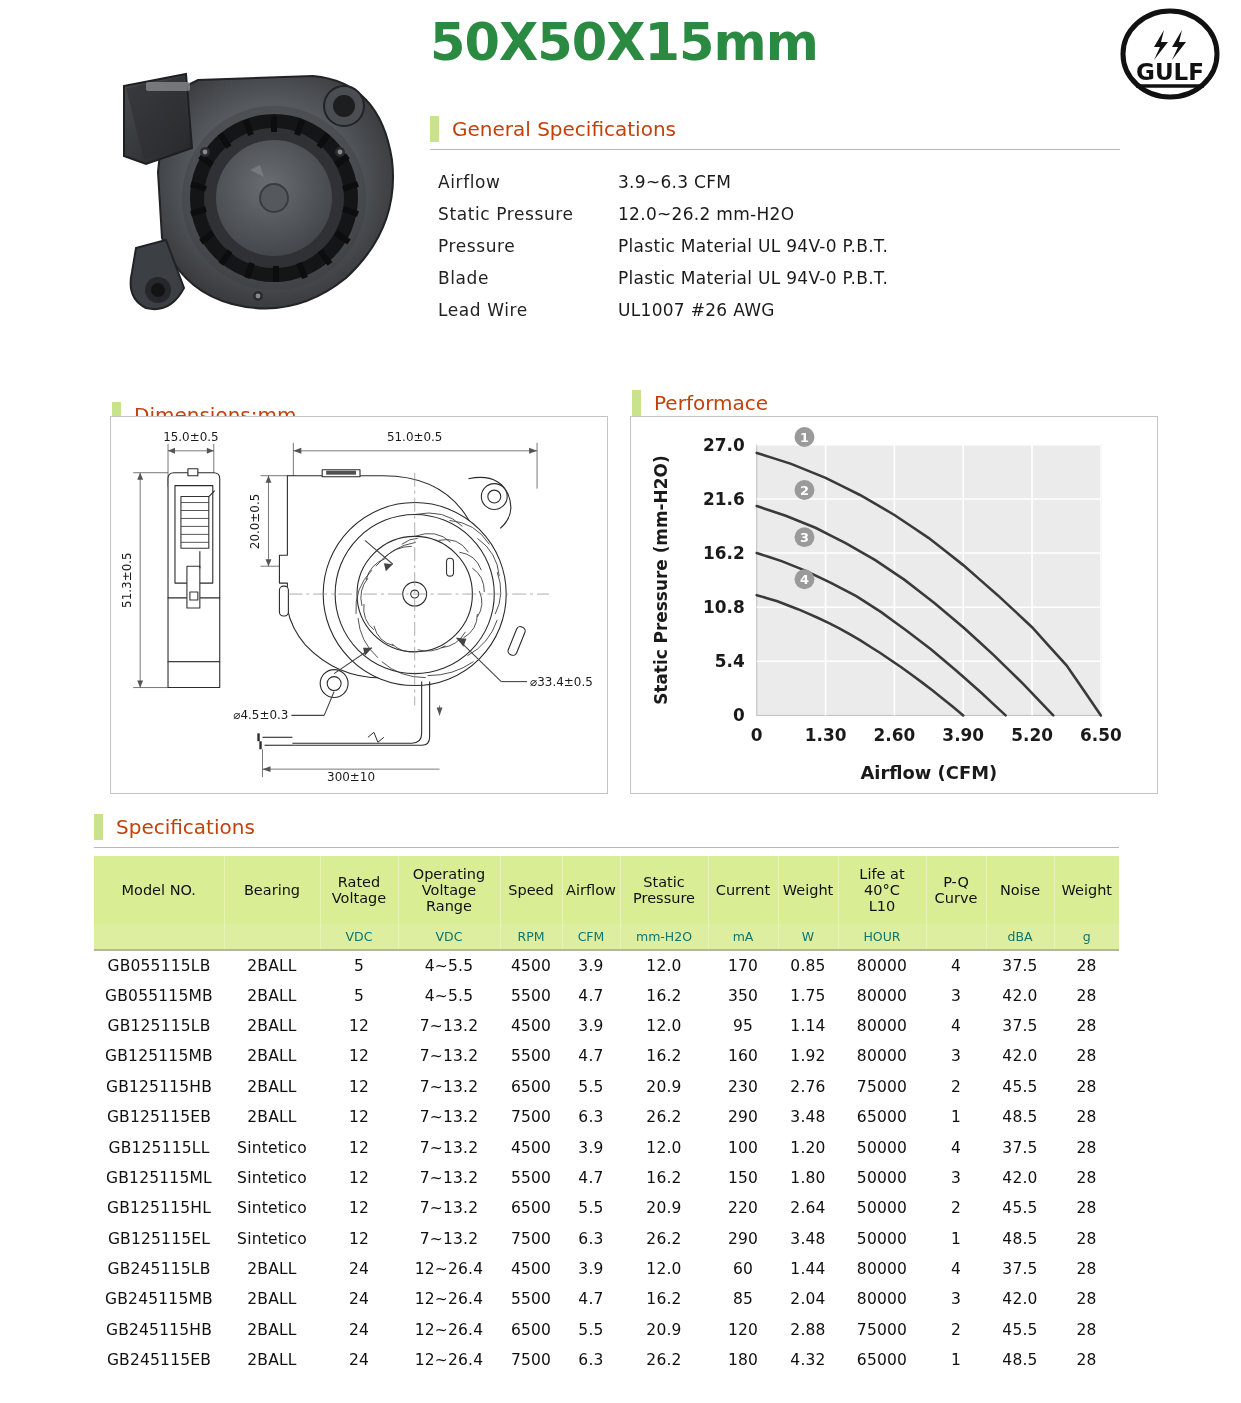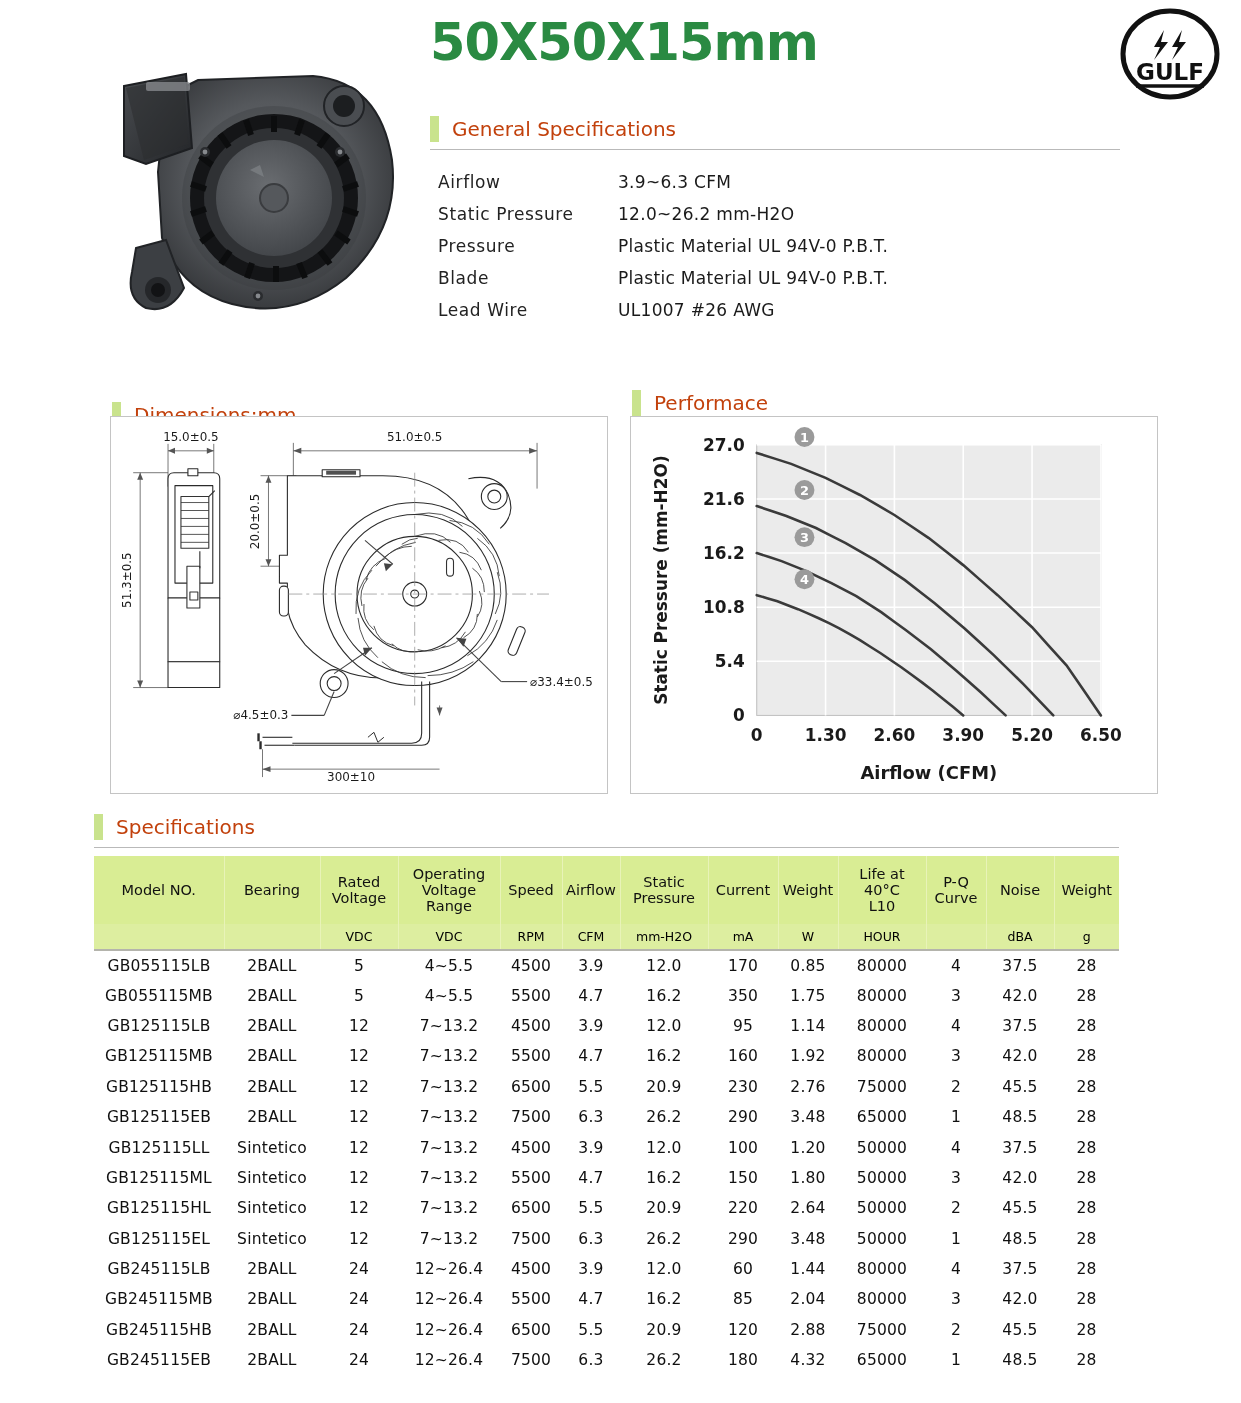--- a/index.html
+++ b/index.html
@@ -70,21 +70,21 @@
   }
   .spec-table thead tr.hrow th {
     background:#d9ed94; height:68px;
     font-size:14.5px; font-weight:normal; color:#111;
     line-height:1.12;
     border-right:1px solid #e8f3b8;
   }
   .spec-table thead tr.hrow th:last-child { border-right:none; }
   .spec-table thead tr.urow th {
     background:#ddeea0; height:26px;
-    font-size:12.5px; font-weight:normal; color:#000000;
+    font-size:12.5px; font-weight:normal; color:#0f766e;
     border-right:1px solid #e8f3b8;
   }
   .spec-table thead tr.urow th:last-child { border-right:none; }
   .spec-table thead tr.urow { border-bottom:2px solid #b4b4ac; }
 
   .spec-table tbody td {
     height:30.4px; font-size:15.5px; color:#101010; background:#fff;
     letter-spacing:0.2px;
   }
   .col-model   { width:130px; }

